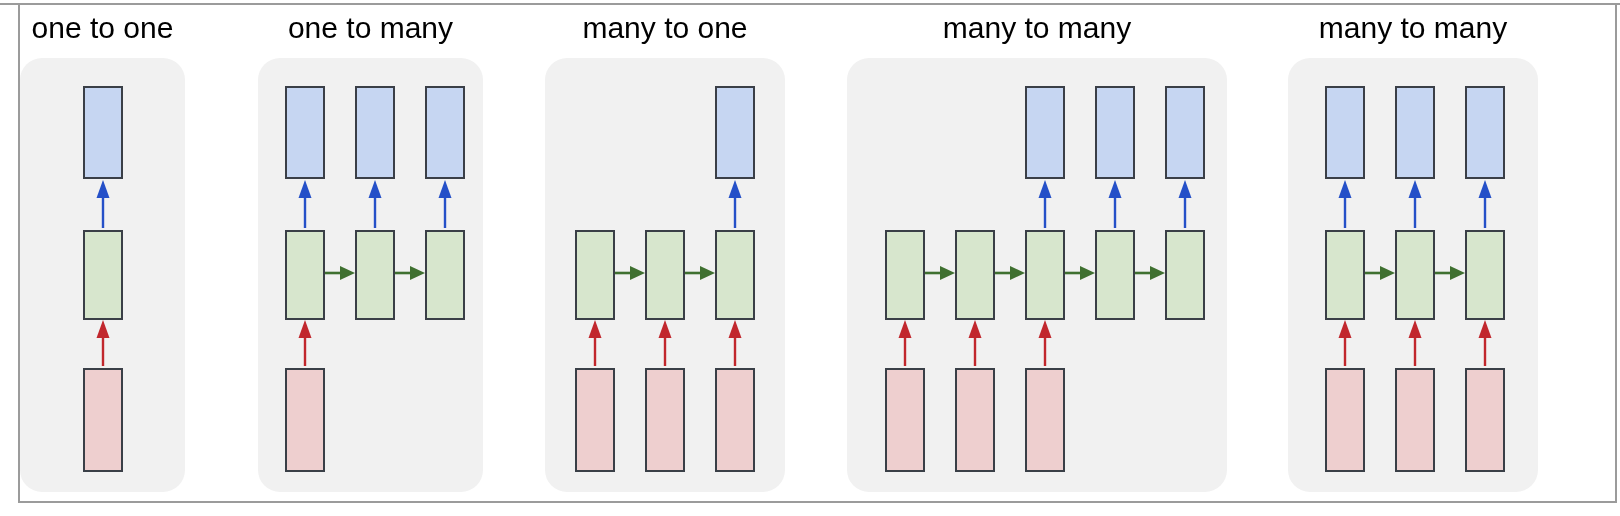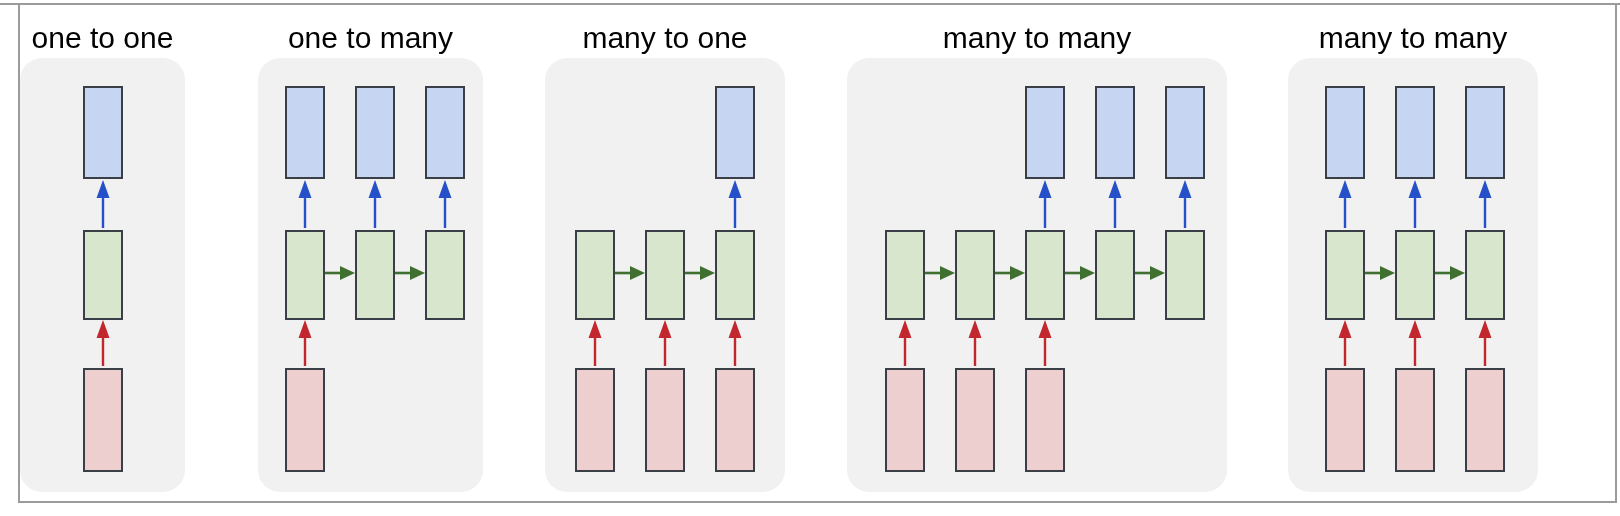--- a/index.html
+++ b/index.html
@@ -47,21 +47,21 @@
     height: 516px;
   }
 
   .panel {
     position: absolute;
     top: 0;
     height: 500px;
   }
   .panel-title {
     position: absolute;
-    top: 20px;
+    top: 10px;
     left: 0;
     width: 100%;
     text-align: center;
     font-size: 30px;
     line-height: 36px;
     color: #000000;
     white-space: nowrap;
     font-family: "Liberation Sans", sans-serif;
   }
   .panel-body {

